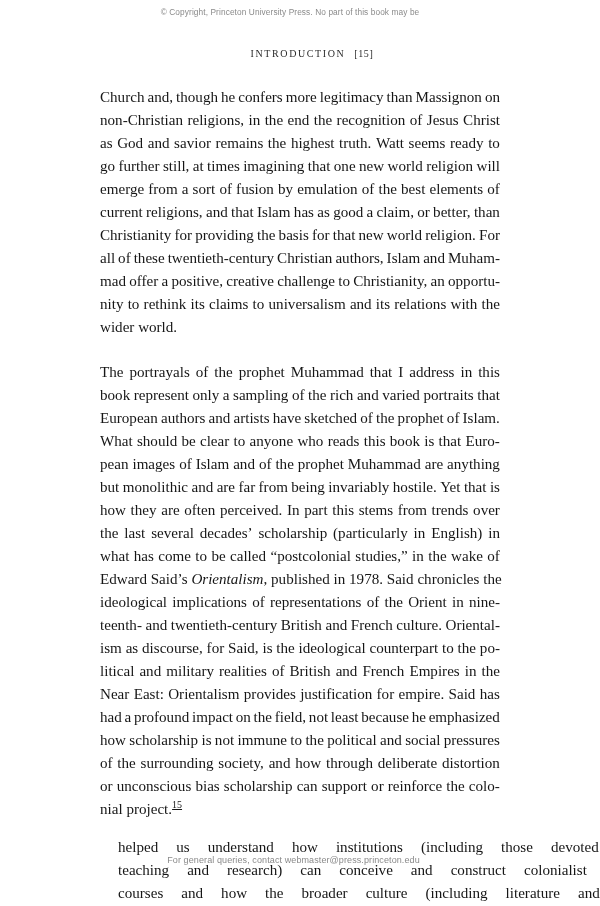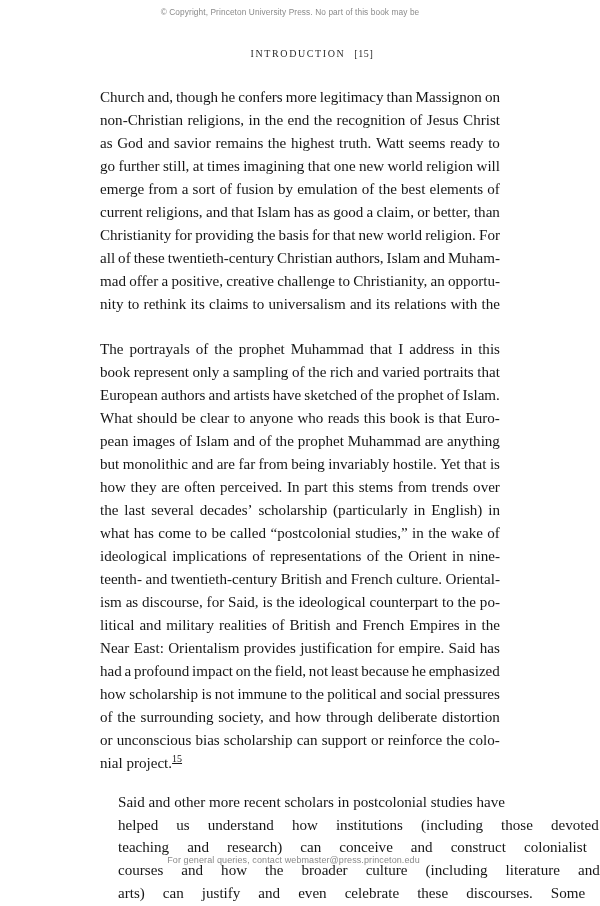--- a/index.html
+++ b/index.html
@@ -265,20 +265,21 @@
           <span>its</span>
           <span>claims</span>
           <span>to</span>
           <span>universalism</span>
           <span>and</span>
           <span>its</span>
           <span>relations</span>
           <span>with</span>
           <span>the</span>
         </span>
+      <span class="ln last">wider world.</span>
     </p>
 
     <p class="para spaced">
       <span class="ln just">
           <span>The</span>
           <span>portrayals</span>
           <span>of</span>
           <span>the</span>
           <span>prophet</span>
           <span>Muhammad</span>
@@ -389,20 +390,21 @@
           <span>to</span>
           <span>be</span>
           <span>called</span>
           <span>“postcolonial</span>
           <span>studies,”</span>
           <span>in</span>
           <span>the</span>
           <span>wake</span>
           <span>of</span>
         </span>
+      <span class="ln last"><span>Edward Said’s </span><i>Orientalism</i><span>, published in 1978. Said chronicles the</span></span>
       <span class="ln just">
           <span>ideological</span>
           <span>implications</span>
           <span>of</span>
           <span>representations</span>
           <span>of</span>
           <span>the</span>
           <span>Orient</span>
           <span>in</span>
           <span>nine-</span>
@@ -502,21 +504,20 @@
           <span>support</span>
           <span>or</span>
           <span>reinforce</span>
           <span>the</span>
           <span>colo-</span>
         </span>
       <span class="ln last"><span>nial project.</span><sup class="fn">15</sup></span>
     </p>
 
     <p class="para indented">
-      <span class="ln">Said and other more recent scholars in postcolonial studies have</span>
       <span class="ln just">
           <span>helped</span>
           <span>us</span>
           <span>understand</span>
           <span>how</span>
           <span>institutions</span>
           <span>(including</span>
           <span>those</span>
           <span>devoted</span>
           <span>to</span>

